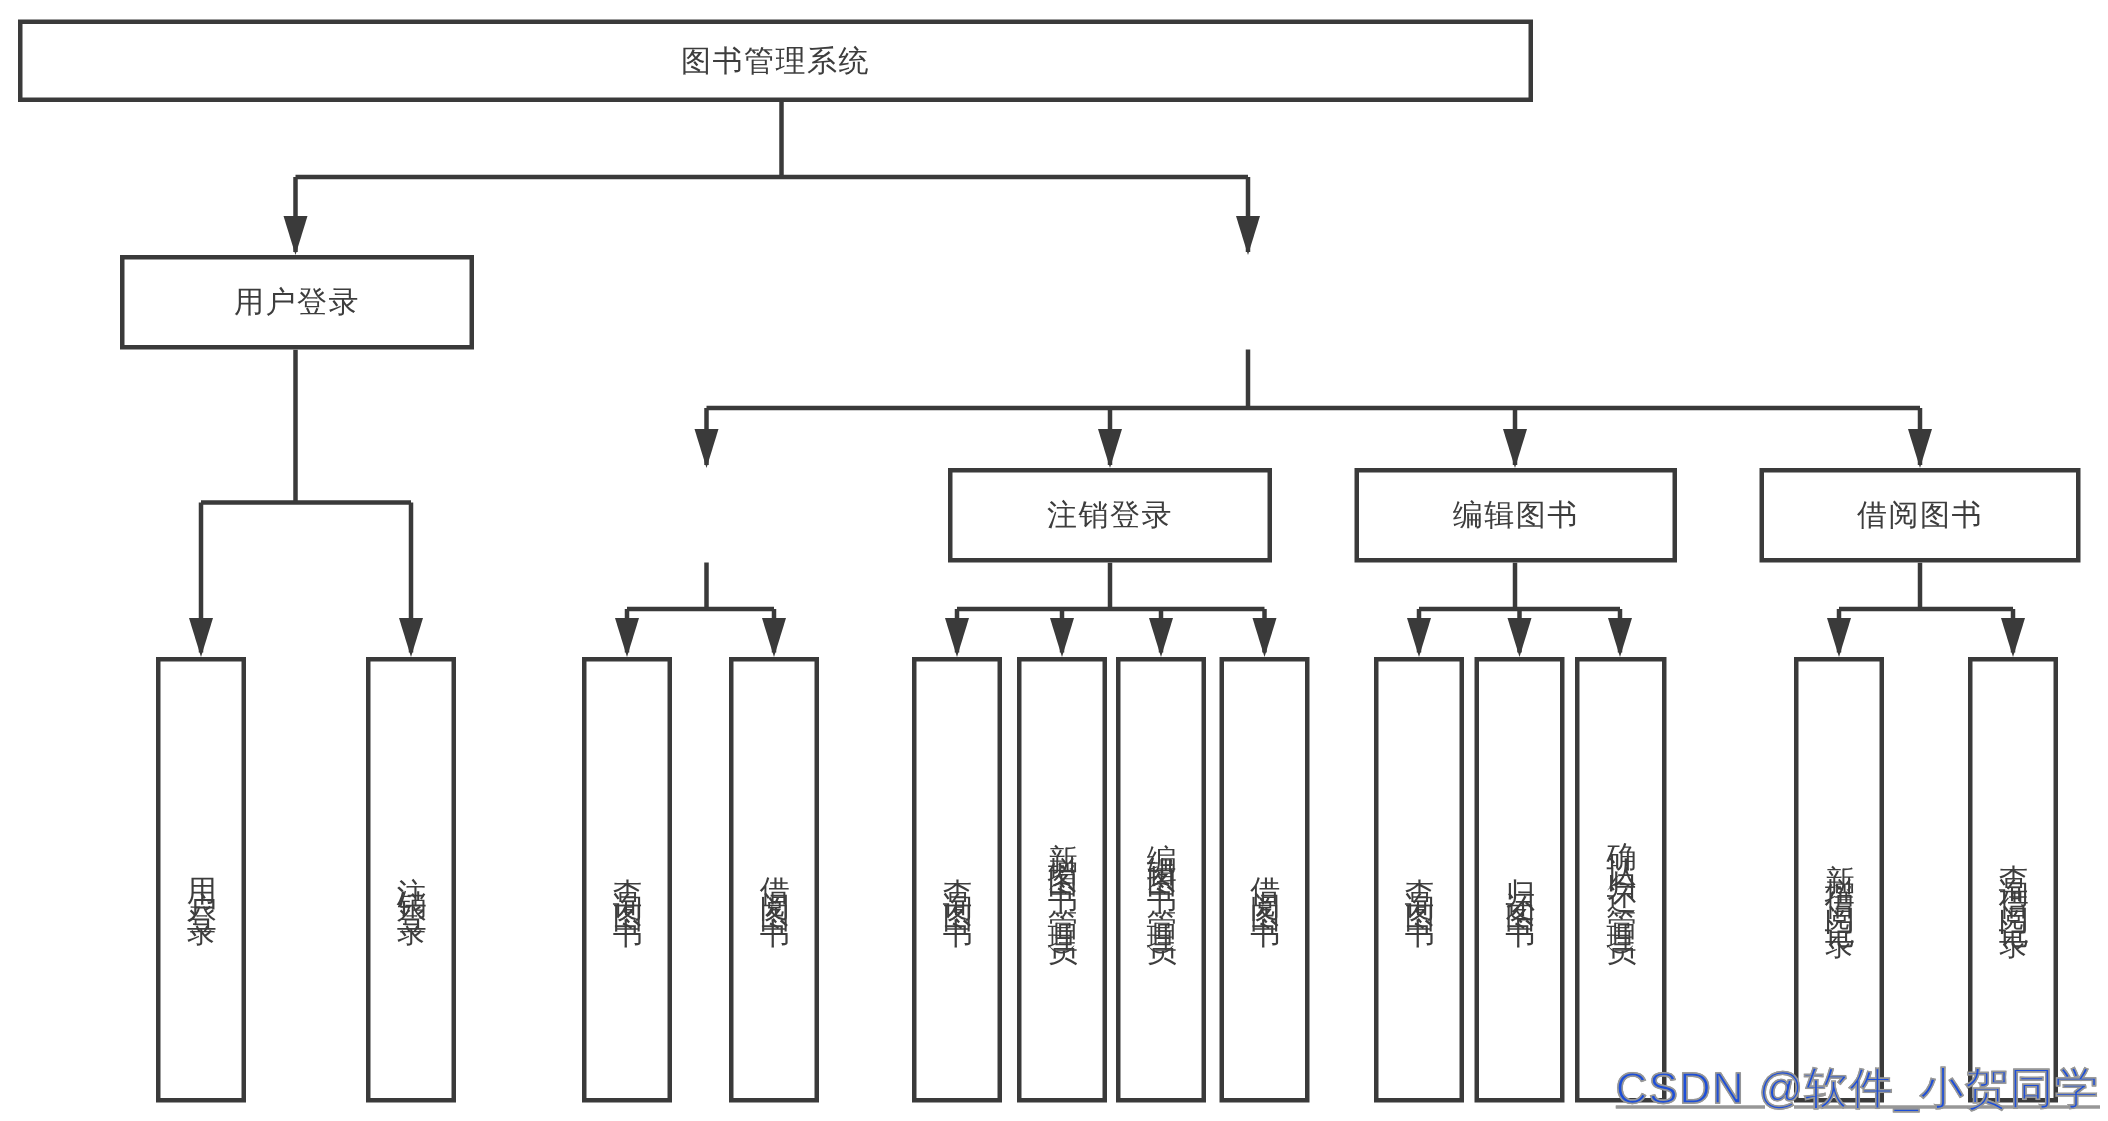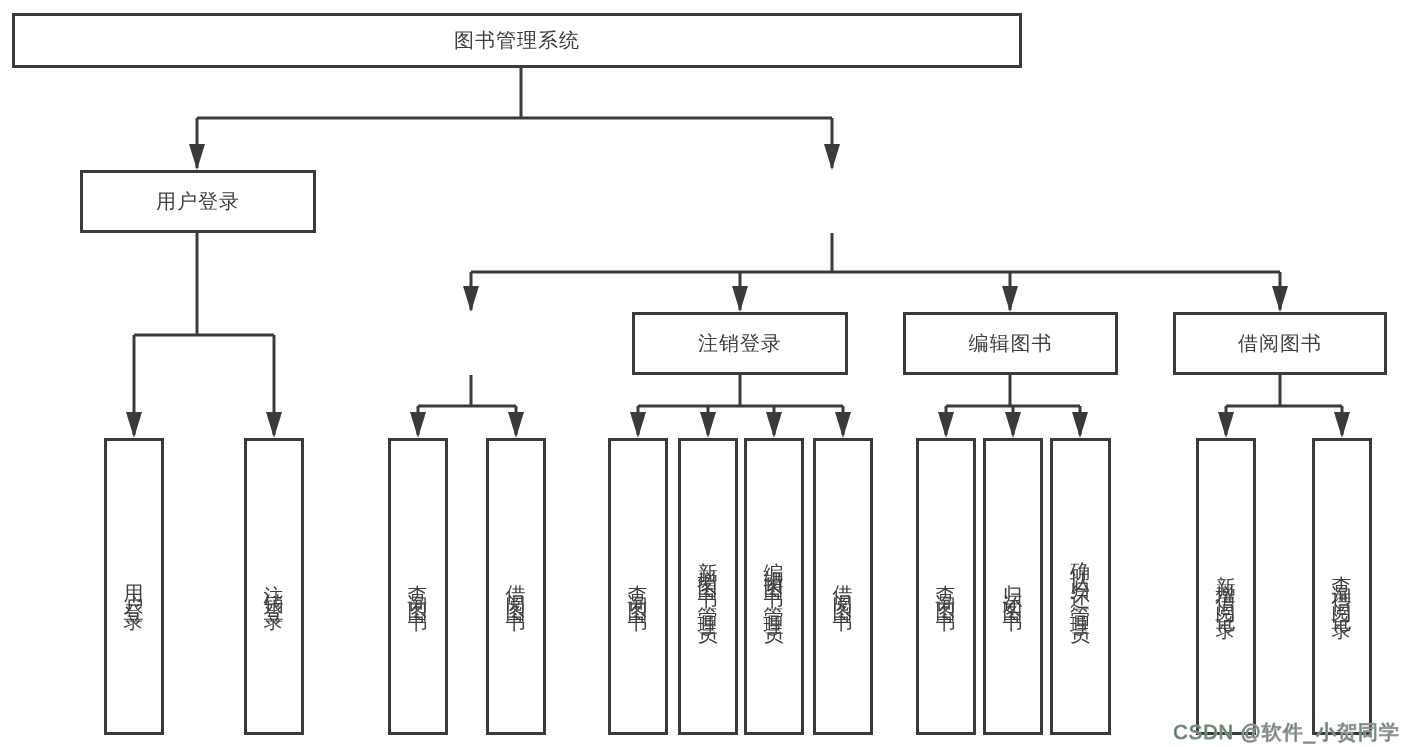--- a/index.html
+++ b/index.html
@@ -38,26 +38,27 @@
     letter-spacing:9px;
     line-height:1;
     white-space:normal;
     font-size:20px;
   }
   .watermark{
     position:absolute;
     right:5px;
     bottom:1px;
     z-index:5;
-    font-size:20px;
+    font-size:29px;
     letter-spacing:1px;
-    color:#15803d;
+    color:#1d4ed8;
     -webkit-text-stroke:1px #979797;
     text-shadow:0 0 1px #9a9a9a;
     white-space:nowrap;
+    text-decoration:underline;
   }
 </style>
 </head>
 <body>
 
 <div class="stage">
 
   <svg class="wires" width="1405" height="747" viewBox="0 0 1405 747">
     <g stroke="currentColor" stroke-width="3" fill="none">
 

